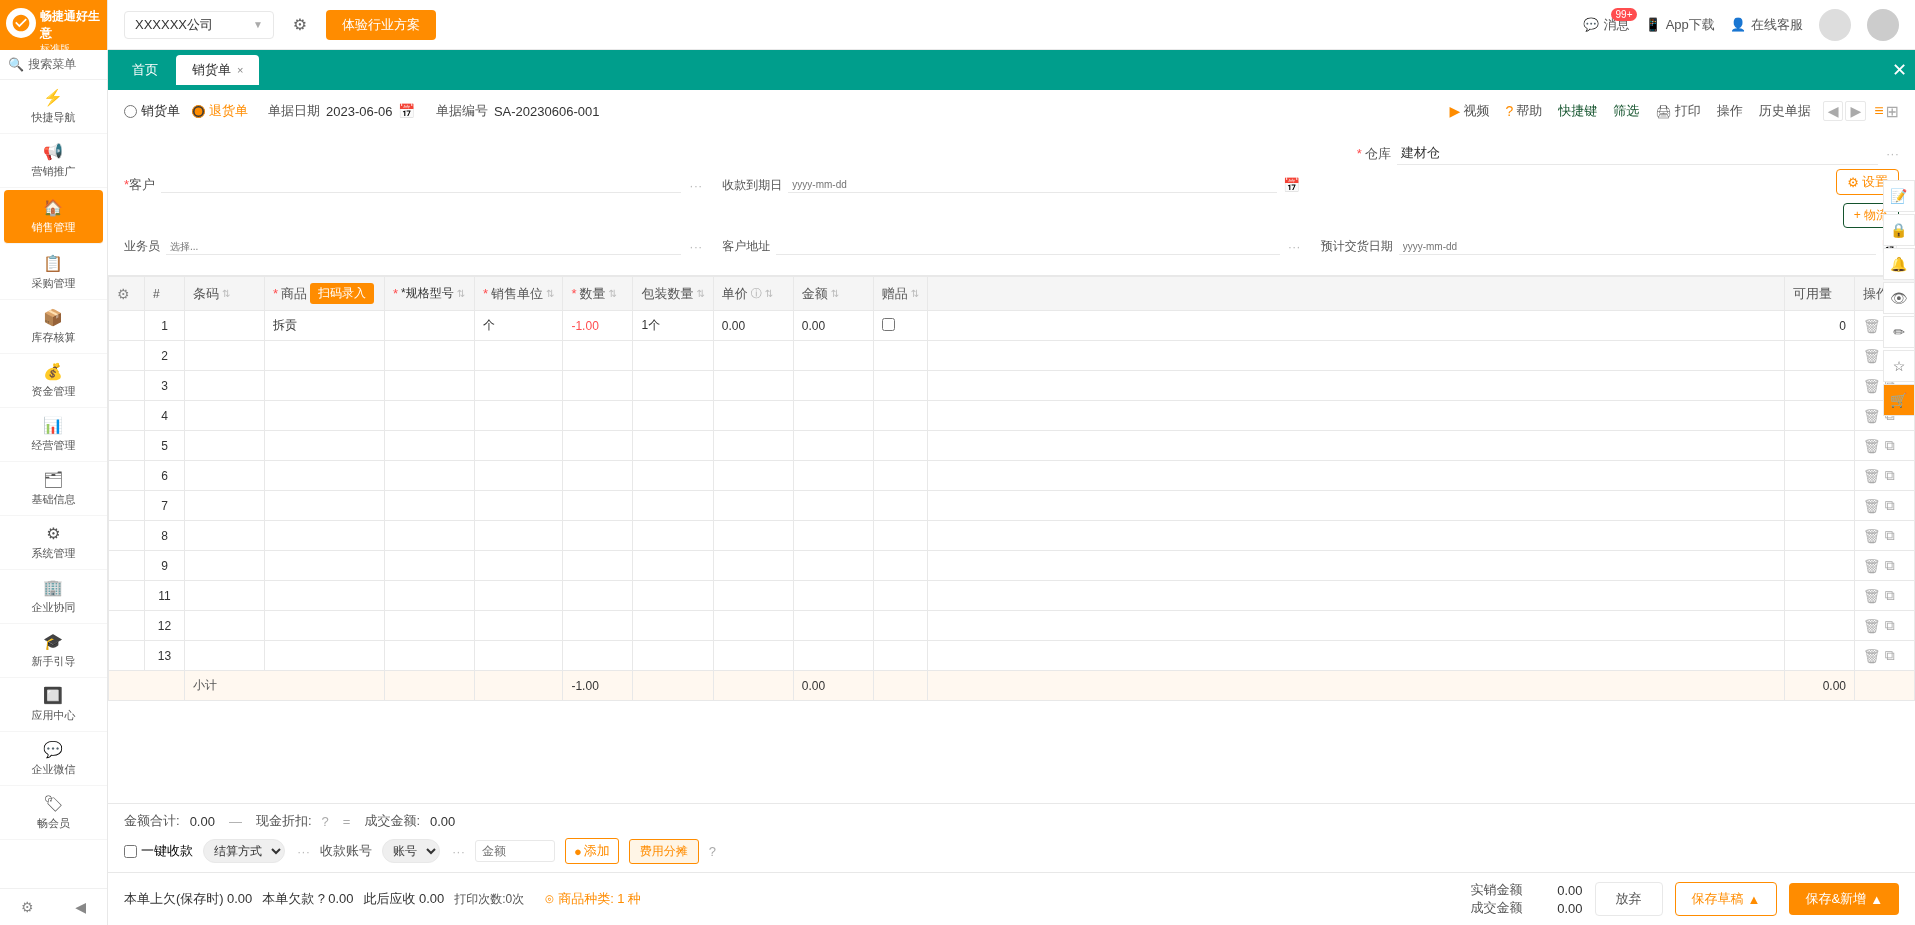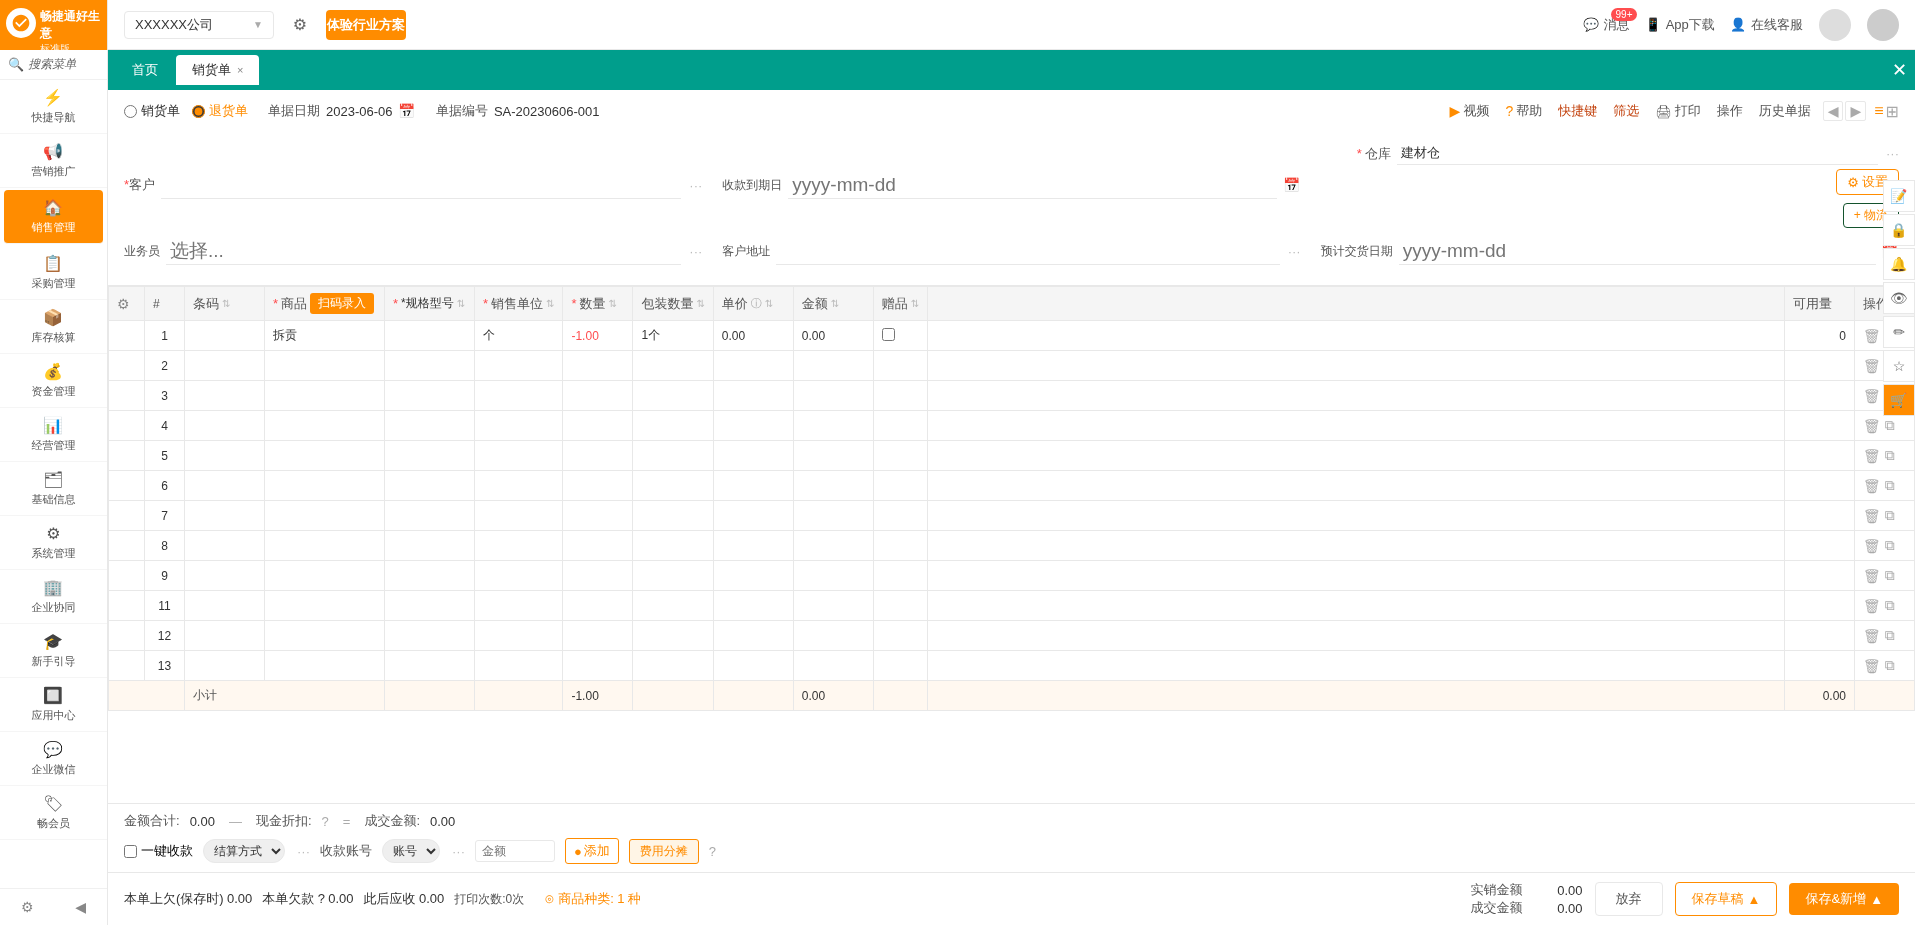--- a/index.html
+++ b/index.html
@@ -96,24 +96,24 @@
       min-width: 150px;
       color: #333;
     }
     .company-selector .arrow { color: #aaa; font-size: 10px; margin-left: auto; }
     .settings-icon-btn { width: 32px; height: 32px; display: flex; align-items: center; justify-content: center; cursor: pointer; color: #666; font-size: 16px; }
     .experience-btn {
       background: #ff8c00;
       color: #fff;
       border: none;
       border-radius: 4px;
-      padding: 6px 1px;
+      padding: 6px 16px;
       cursor: pointer;
       font-size: 13px;
-      font-weight: bold;
+      font-weight: normal;
     }
     .topbar-right {
       margin-left: auto;
       display: flex;
       align-items: center;
       gap: 16px;
     }
     .topbar-right-item {
       display: flex;
       align-items: center;
@@ -185,21 +185,21 @@
     .header-action-btn {
       display: flex;
       align-items: center;
       gap: 3px;
       cursor: pointer;
       color: #555;
       font-size: 12px;
       padding: 2px 4px;
     }
     .header-action-btn .icon { font-size: 14px; color: #ff8c00; }
-    .header-action-btn.orange-text { color: #c2410c; }
+    .header-action-btn.orange-text { color: #14532d; }
 
     
     .form-fields {
       display: grid;
       grid-template-columns: 1fr 1fr 1fr;
       gap: 10px 20px;
       padding: 10px 0;
     }
     .form-field {
       display: flex;
@@ -213,21 +213,21 @@
     }
     .form-field .field-label .required { color: #ff4d4f; }
     .form-field .field-input {
       flex: 1;
       border: none;
       border-bottom: 1px solid #e8e8e8;
       padding: 2px 4px;
       color: #ec4899;
       background: transparent;
       outline: none;
-      font-size: 19px;
+      font-size: 10px;
     }
     .field-dots { color: #bbb; cursor: pointer; margin-left: 2px; }
     .field-cal { color: #bbb; cursor: pointer; font-size: 14px; }
     .settings-btn {
       background: transparent;
       border: 1px solid #ff8c00;
       color: #ff8c00;
       border-radius: 4px;
       padding: 3px 10px;
       cursor: pointer;
@@ -490,21 +490,21 @@
       </svg>
     </div>
     <div>
       <div style="font-size:12px;font-weight:bold;">畅捷通好生意</div>
       <div style="font-size:10px;opacity:0.9;">标准版</div>
     </div>
   </div>
 
   <div class="sidebar-search">
     <span>🔍</span>
-    <span style="font-size:12px;color:#666;font-style:italic;">搜索菜单</span>
+    <span style="font-size:12px;color:#666;">搜索菜单</span>
   </div>
 
   <div class="sidebar-nav-item">
     <span class="nav-icon">⚡</span>
     <span style="font-size:11px;">快捷导航</span>
   </div>
   <div class="sidebar-nav-item">
     <span class="nav-icon">📢</span>
     <span style="font-size:11px;">营销推广</span>
   </div>

